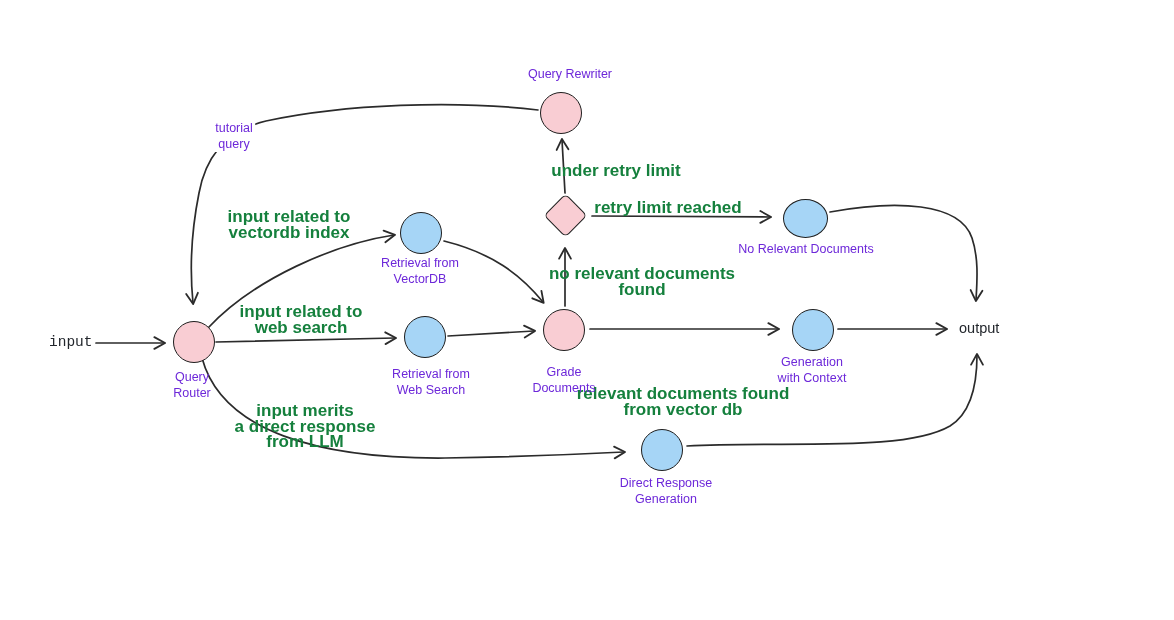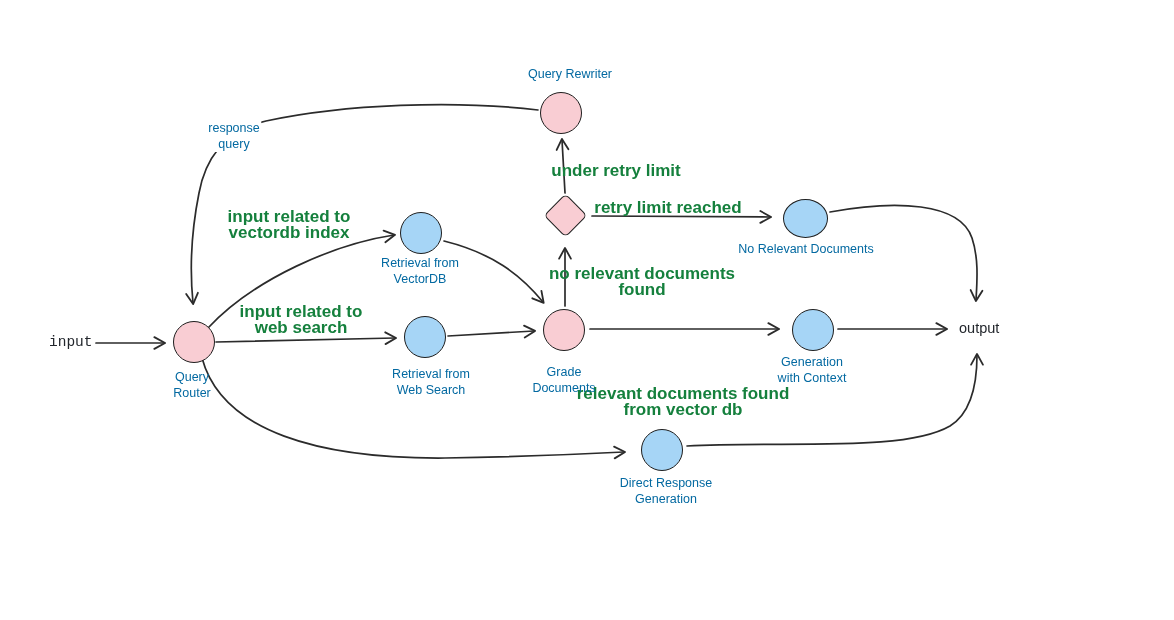--- a/index.html
+++ b/index.html
@@ -45,21 +45,21 @@
     transform: rotate(45deg);
     background: #f9cdd3;
   }
   .lbl {
     position: absolute;
     transform: translateX(-50%);
     text-align: center;
     white-space: pre-line;
     font-size: 12.5px;
     line-height: 15.5px;
-    color: #0369a1;
+    color: #6d28d9;
   }
   .olbl {
     position: absolute;
     transform: translateX(-50%);
     text-align: center;
     white-space: pre-line;
     font-size: 17px;
     line-height: 15.5px;
     color: #15803d;
     font-weight: 600;
@@ -108,26 +108,29 @@
     <path d="M 538 110 C 455 100, 345 104, 266 121 C 228 130, 206 155, 199 193 C 191 233, 190 273, 193 303" marker-end="url(#ah)"></path>
     <path d="M 590 329 L 778 329" marker-end="url(#ah)"></path>
     <path d="M 838 329 L 946 329" marker-end="url(#ah)"></path>
     <path d="M 830 212 C 895 200, 960 202, 972 238 C 979 259, 977 282, 976 300" marker-end="url(#ah)"></path>
     <path d="M 687 446 C 790 441, 905 452, 950 426 C 971 413, 977 386, 977 355" marker-end="url(#ah)"></path>
   </svg>
 
   <div class="io" style="left:49px; top:334px;font-family:Liberation Mono, monospace;">input</div>
   <div class="io" style="left:959px; top:320px;">output</div>
 
-  <div class="lbl bg-white" style="left:234px; top:121px;">response
+  <div class="lbl bg-white" style="left:234px; top:121px;">tutorial
 query</div>
   <div class="olbl" style="left:289px; top:209px;">input related to
 vectordb index</div>
   <div class="olbl" style="left:301px; top:304px;">input related to
 web search</div>
+  <div class="olbl" style="left:305px; top:403px;">input merits
+a direct response
+from LLM</div>
   <div class="olbl" style="left:616px; top:163px;">under retry limit</div>
   <div class="olbl" style="left:668px; top:200px;">retry limit reached</div>
   <div class="olbl" style="left:642px; top:266px;">no relevant documents
 found</div>
   <div class="olbl" style="left:683px; top:342px;margin-top:44px;">relevant documents found
 from vector db</div>
 
   <div class="node circle pink" style="left:173px; top:321px;"></div>
   <div class="node circle blue" style="left:400px; top:212px;"></div>
   <div class="node circle blue" style="left:404px; top:316px;"></div>

